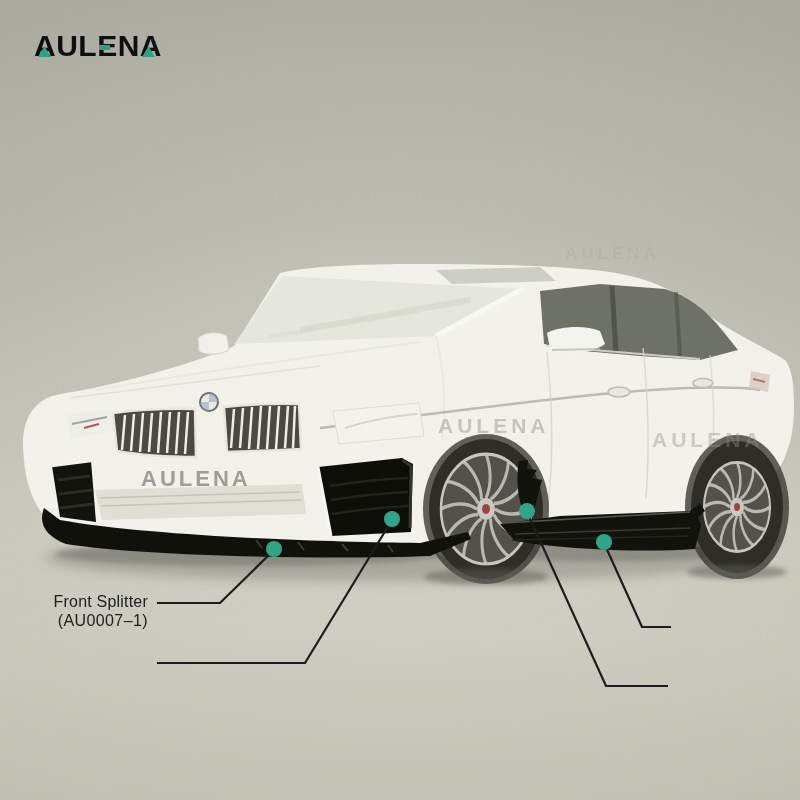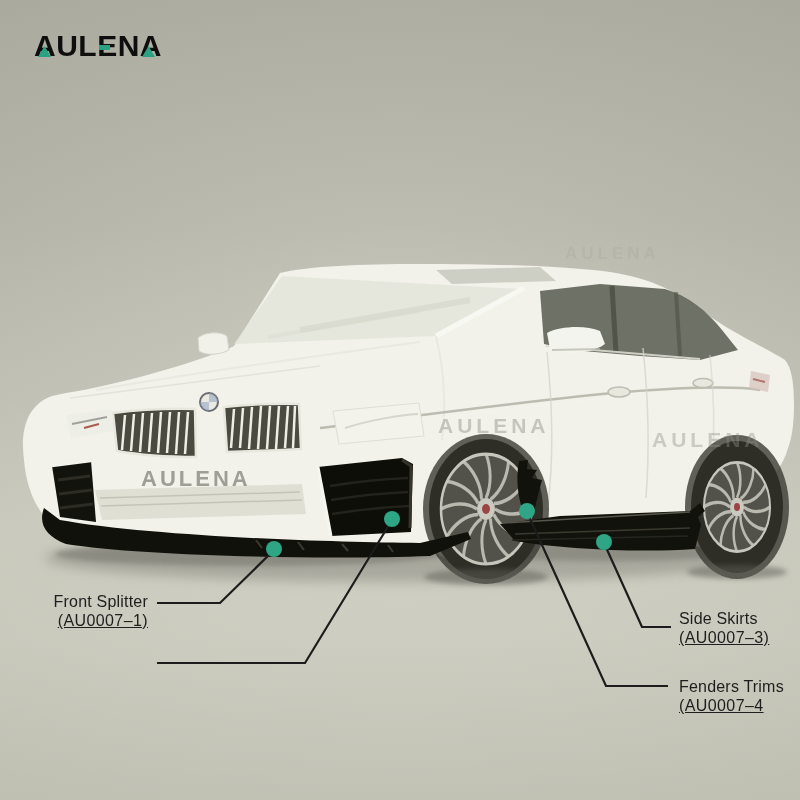--- a/index.html
+++ b/index.html
@@ -15,21 +15,21 @@
   .logo{position:absolute;left:34px;top:26px;width:150px;height:40px;color:#0e0e0e;}
   .logo-text{font-size:30px;font-weight:bold;letter-spacing:.5px;line-height:40px;}
   .acc{position:absolute;background:#2aa183;}
   .acc-tri{width:13px;height:11px;clip-path:polygon(50% 0,100% 100%,0 100%);}
   .acc-a1{left:4px;top:20px;}
   .acc-a2{left:108px;top:20px;}
   .acc-e{left:65px;top:19px;width:11px;height:5px;}
   
   .callout-label{position:absolute;color:#1e1e1e;font-size:16px;line-height:19px;letter-spacing:.2px;}
   .callout-label.align-right{text-align:right;}
-  .cl-part{letter-spacing:.4px;text-decoration:underline;}
+  .cl-part{letter-spacing:.4px;}
   #lab-front-splitter{top:592px;right:652px;}
   #lab-front-air-inlet{top:652px;right:652px;}
   #lab-side-skirts{left:679px;top:609px;}
   #lab-fenders-trims{left:679px;top:677px;}
   svg{position:absolute;left:0;top:0;}
 </style>
 </head>
 <body>
 
 <div class="stage">
@@ -234,22 +234,14 @@
       <circle cx="392" cy="519" r="8" fill="#2ea585"></circle>
       <circle cx="604" cy="542" r="8" fill="#2ea585"></circle>
       <circle cx="527" cy="511" r="8" fill="#2ea585"></circle>
     </g>
   </svg>
 
   <div class="callout-label align-right" id="lab-front-splitter">
     <div class="cl-name">Front Splitter</div>
     <div class="cl-part">(AU0007–1)</div>
   </div>
-  <div class="callout-label" id="lab-side-skirts">
-    <div class="cl-name">Side Skirts</div>
-    <div class="cl-part">(AU0007–3)</div>
-  </div>
-  <div class="callout-label" id="lab-fenders-trims">
-    <div class="cl-name">Fenders Trims</div>
-    <div class="cl-part">(AU0007–4</div>
-  </div>
 
 </div>
 
 </body></html>

